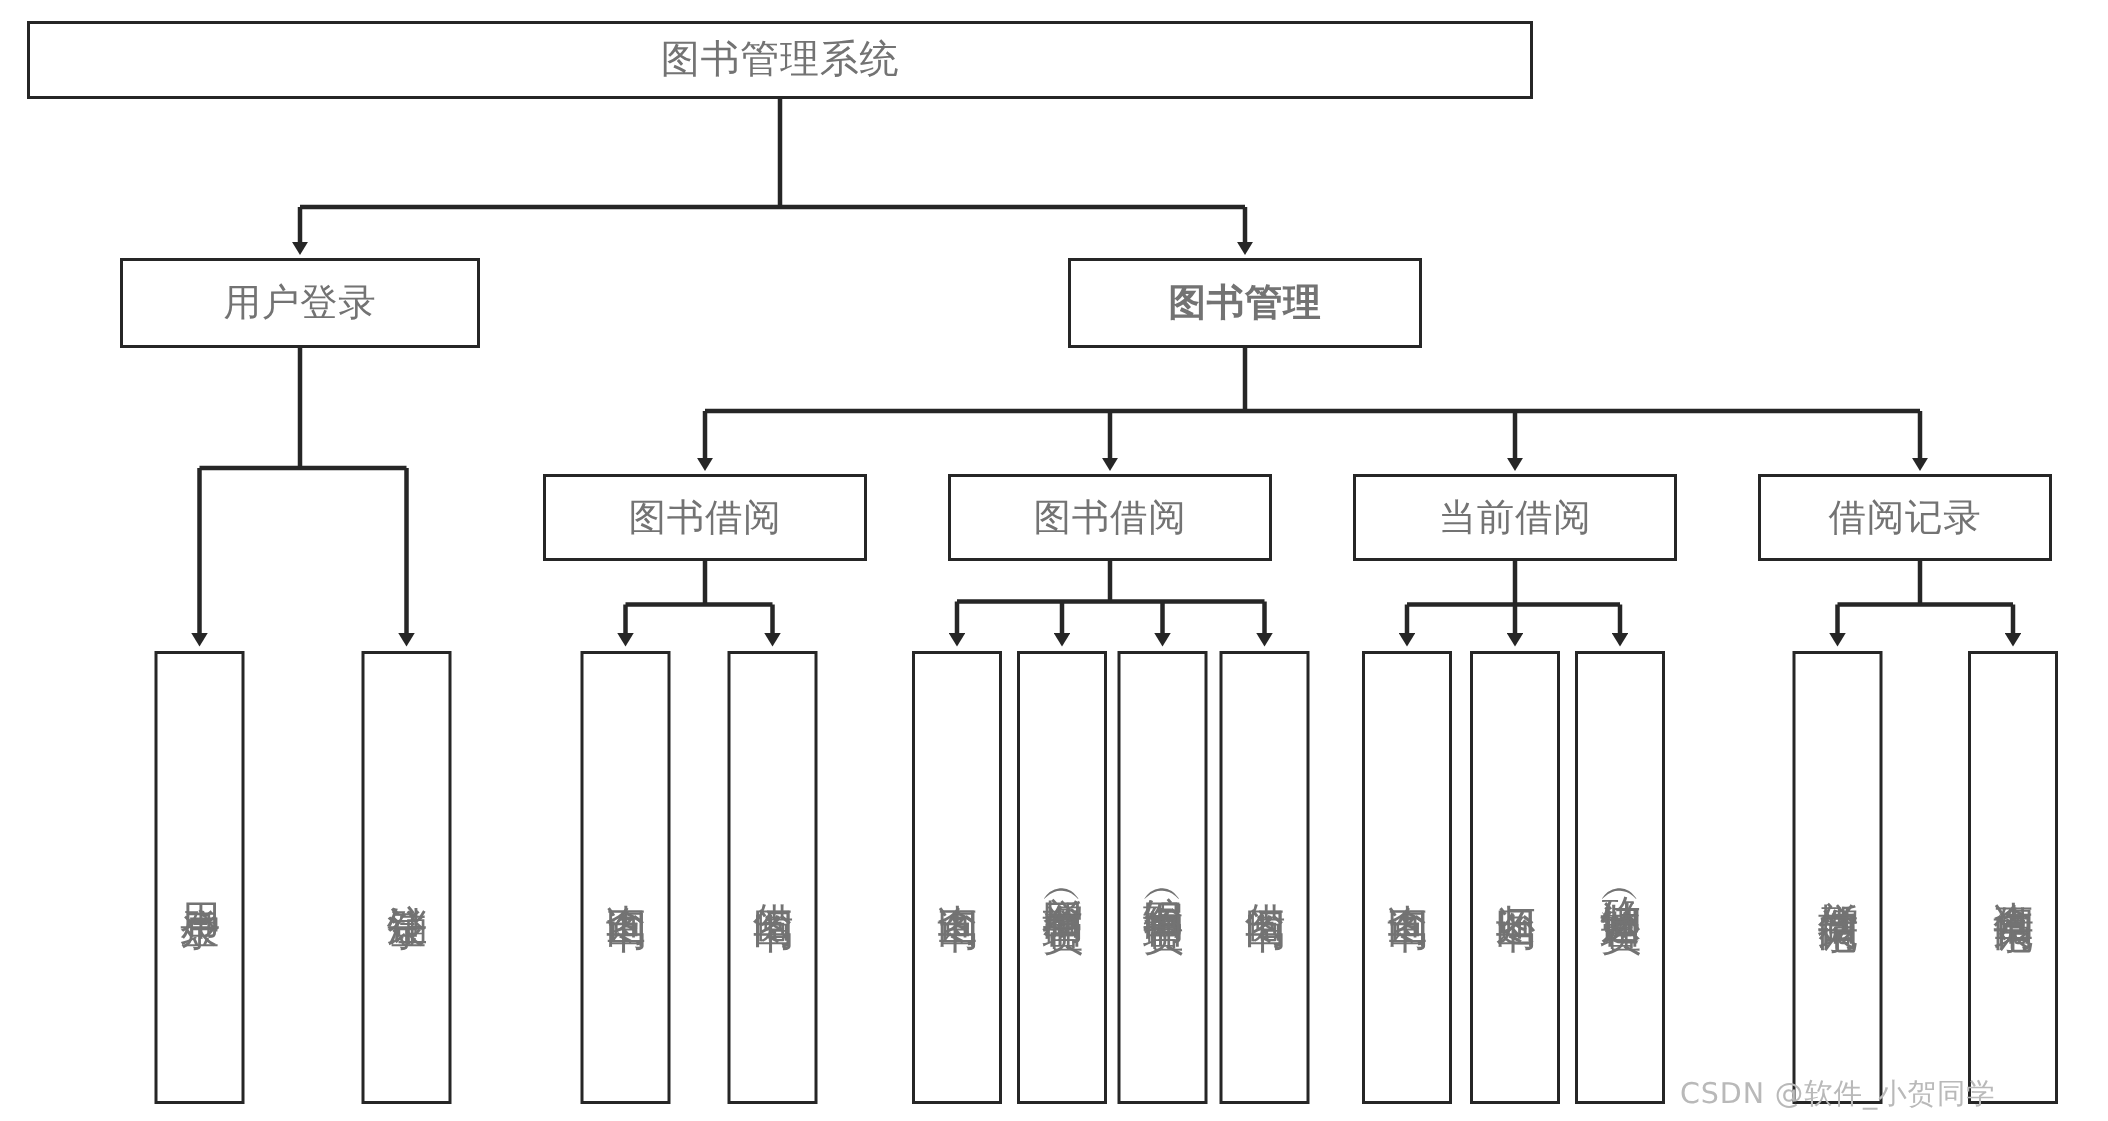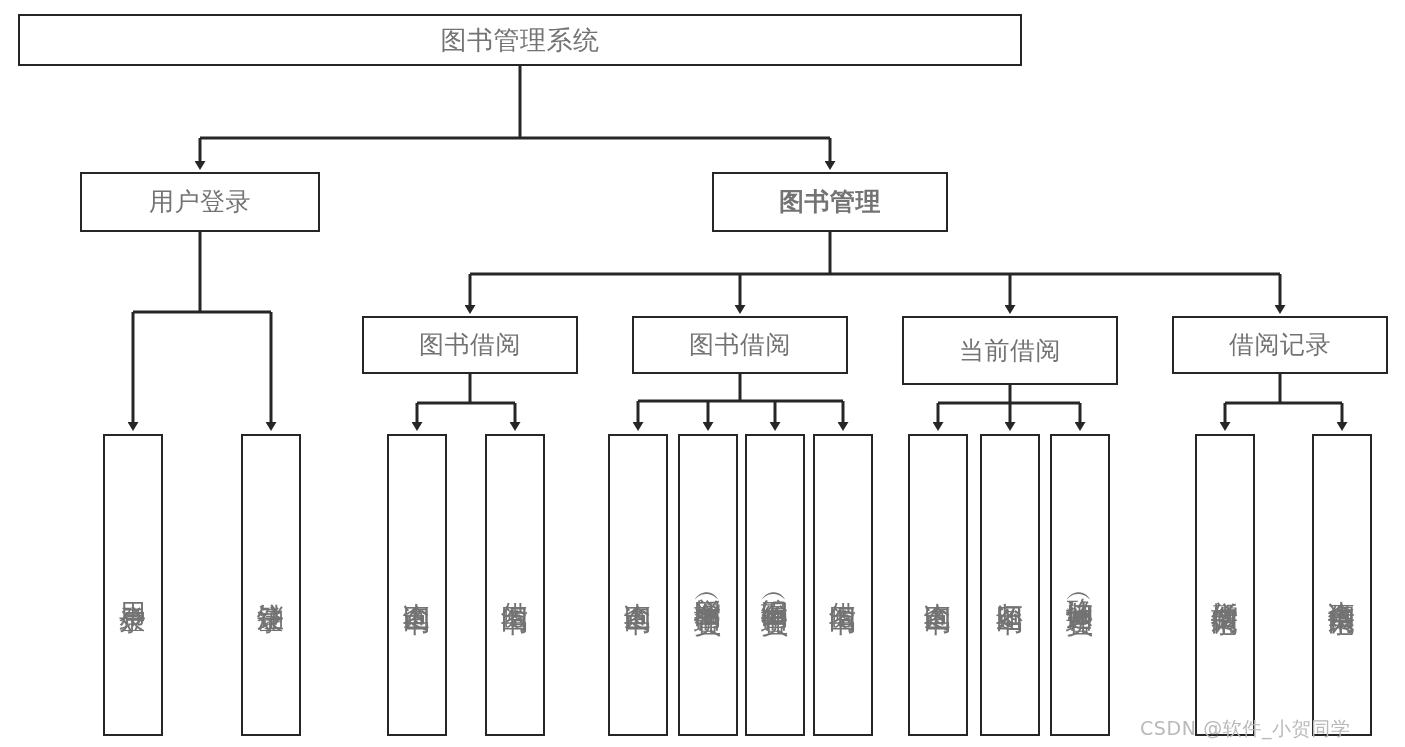--- a/index.html
+++ b/index.html
@@ -139,24 +139,24 @@
   <div class="node h" style="left:712px; top:172px; width:236px; height:60px;font-weight:bold;">
     <span class="label">图书管理</span>
   </div>
 
   <div class="node h" style="left:362px; top:316px; width:216px; height:58px;">
     <span class="label">图书借阅</span>
   </div>
   <div class="node h" style="left:632px; top:316px; width:216px; height:58px;text-align:right;">
     <span class="label">图书借阅</span>
   </div>
-  <div class="node h" style="left:902px; top:316px; width:216px; height:69px;">
+  <div class="node h" style="left:902px; top:316px; width:216px; height:58px;">
     <span class="label">当前借阅</span>
   </div>
-  <div class="node h" style="left:1172px; top:316px; width:216px; height:58px;">
+  <div class="node h" style="left:1172px; top:316px; width:196px; height:58px;">
     <span class="label">借阅记录</span>
   </div>
 
   <div class="node v" style="left:103px; top:434px; width:60px; height:302px;">
     <span class="label">用户登录</span>
   </div>
   <div class="node v" style="left:241px; top:434px; width:60px; height:302px;">
     <span class="label">注销登录</span>
   </div>
   <div class="node v" style="left:387px; top:434px; width:60px; height:302px;">
@@ -186,15 +186,15 @@
   <div class="node v" style="left:1050px; top:434px; width:60px; height:302px;">
     <span class="label">确认归还（管理员）</span>
   </div>
   <div class="node v" style="left:1195px; top:434px; width:60px; height:302px;">
     <span class="label">新增借阅记录</span>
   </div>
   <div class="node v" style="left:1312px; top:434px; width:60px; height:302px;">
     <span class="label">查询借阅记录</span>
   </div>
 
-  <div class="watermark" style="left:1120px; top:716px;margin-left:20px;">CSDN @软件_小贺同学</div>
+  <div class="watermark" style="left:1120px; top:716px;">CSDN @软件_小贺同学</div>
 
 </div>
 
 </body></html>

